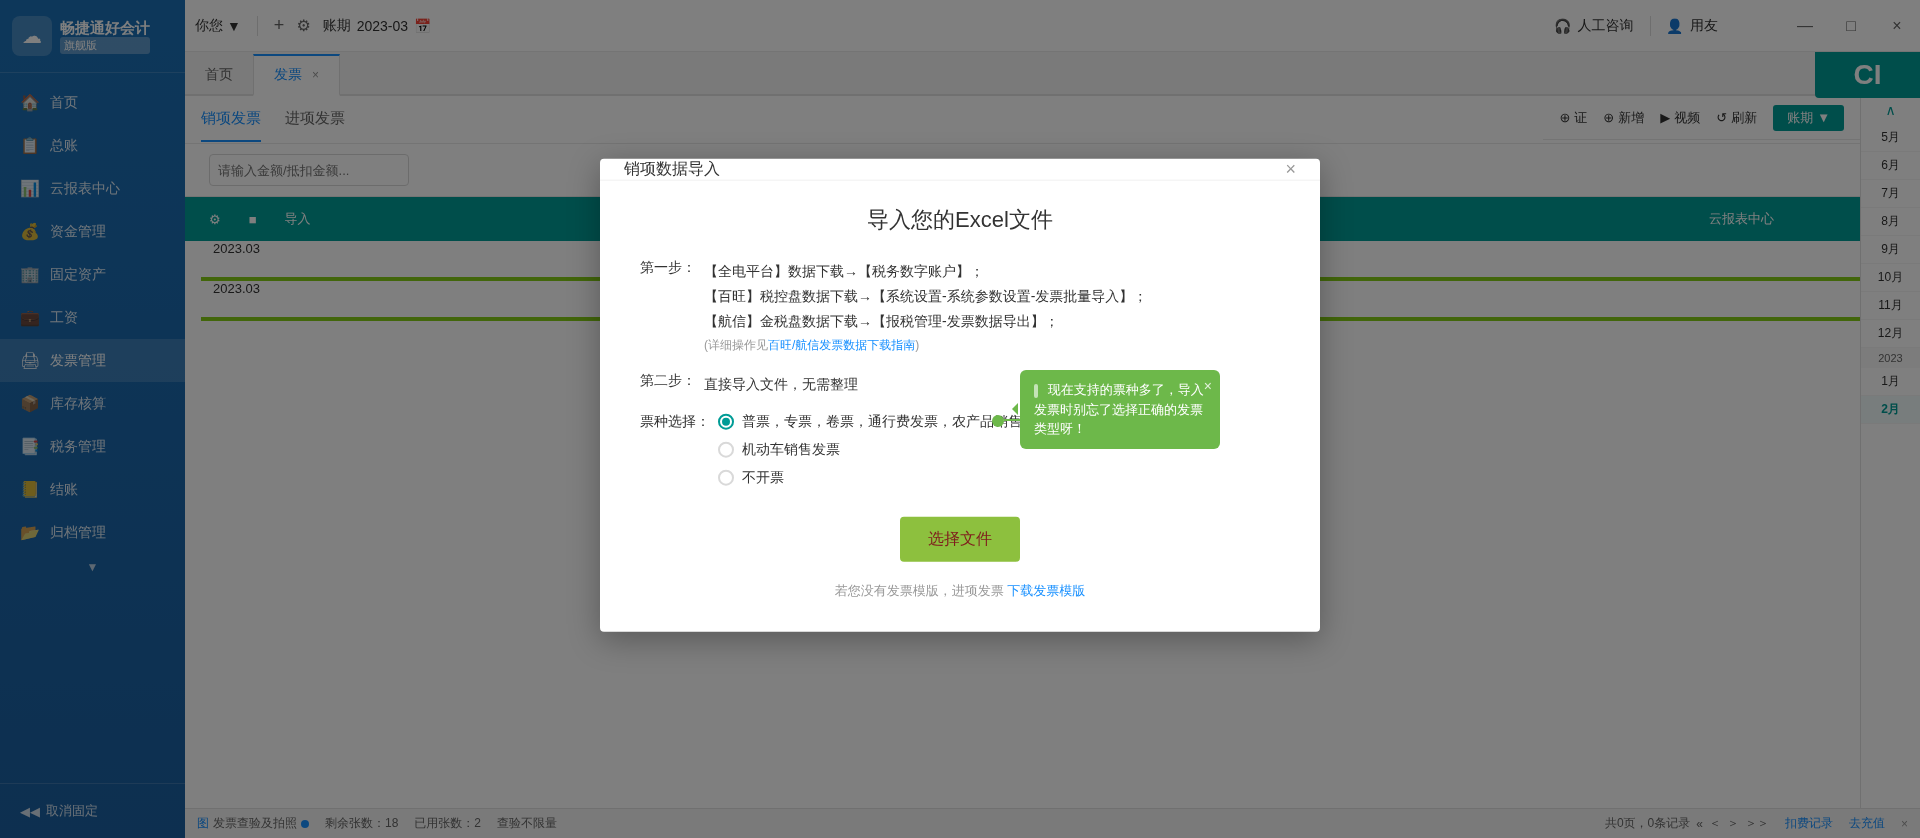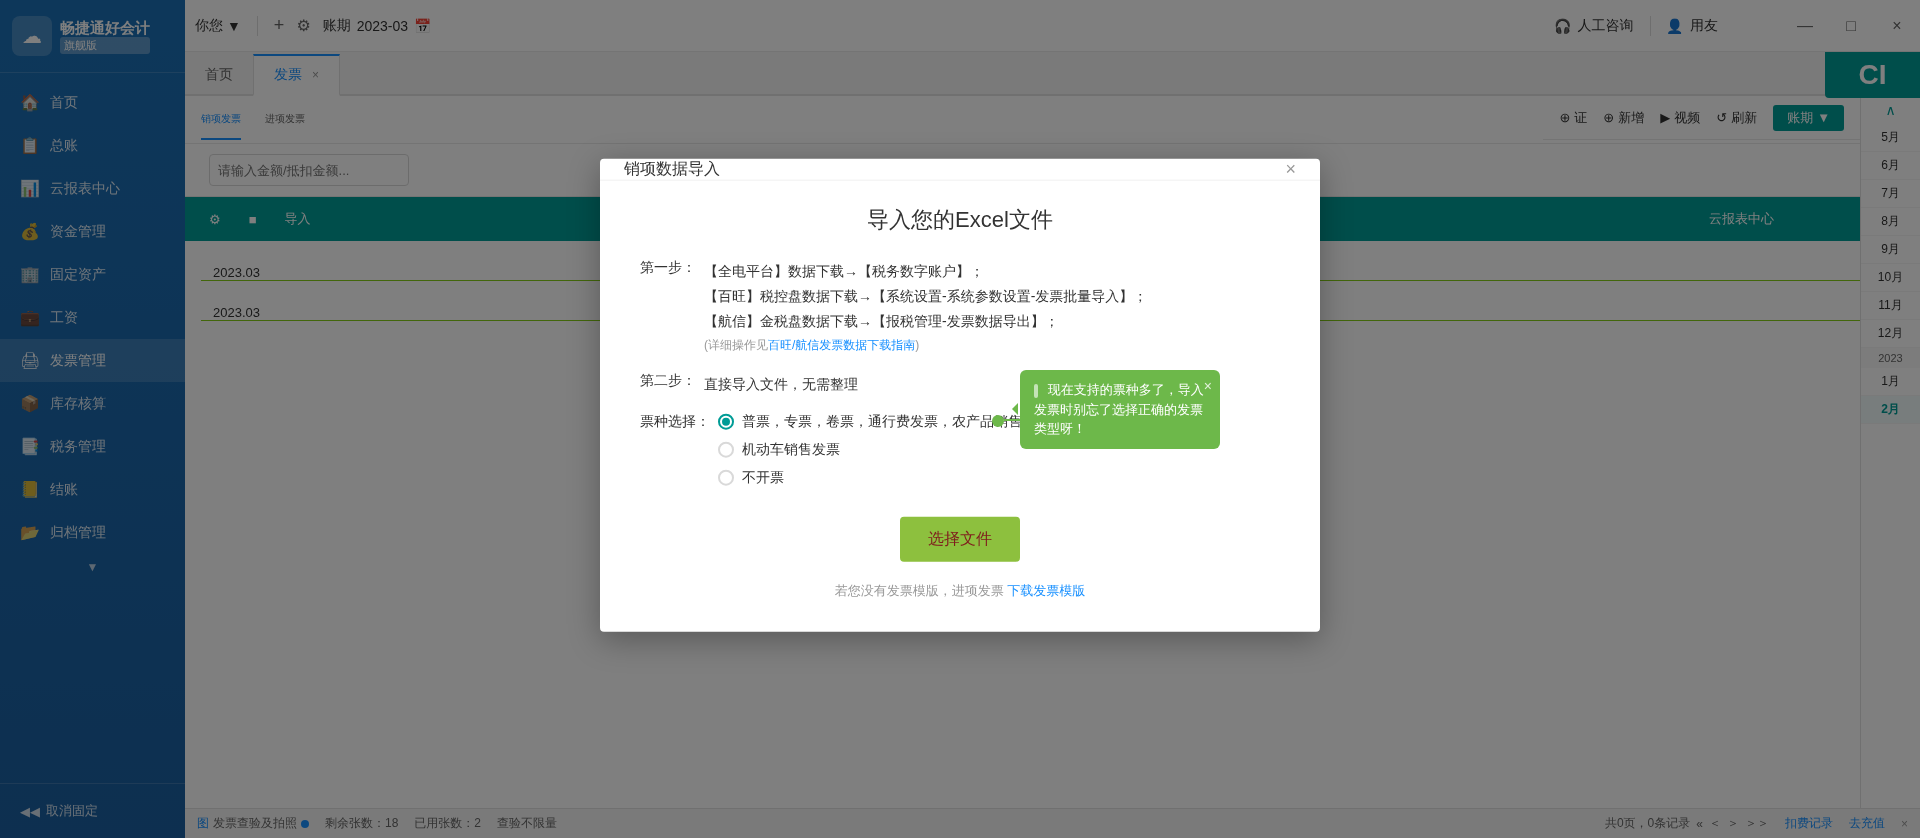--- a/index.html
+++ b/index.html
@@ -75,21 +75,21 @@
     .main-content {
       position: absolute; left: 185px; top: 96px; right: 0; bottom: 0;
       background: white;
     }
 
     
     .invoice-tabs {
       display: flex; align-items: center; padding: 0 16px; border-bottom: 1px solid #e8e8e8;
       height: 48px; background: white; gap: 24px;
     }
-    .invoice-tab { font-size: 10px; color: #666; cursor: pointer; padding: 12px 0; border-bottom: 2px solid transparent; }
+    .invoice-tab { font-size: 15px; color: #666; cursor: pointer; padding: 12px 0; border-bottom: 2px solid transparent; }
     .invoice-tab.active { color: #1890ff; border-bottom-color: #1890ff; font-weight: 500; }
 
     
     .toolbar {
       display: flex; align-items: center; padding: 10px 24px; gap: 12px;
       border-bottom: 1px solid #e8e8e8;
     }
     .search-input {
       width: 200px; height: 32px; border: 1px solid #d9d9d9; border-radius: 4px;
       padding: 0 8px; font-size: 13px; color: #999;
@@ -176,26 +176,26 @@
 
     
     .win-controls {
       position: absolute; right: 0; top: 0; display: flex; align-items: center; gap: 0;
       z-index: 20;
     }
     .win-btn { width: 46px; height: 52px; display: flex; align-items: center; justify-content: center; cursor: pointer; color: #666; font-size: 16px; }
 
     
     .ci-badge {
-      position: absolute; right: 0; top: 52px; width: 95px; height: 46px;
+      position: absolute; right: 0; top: 52px; width: 105px; height: 46px;
       background: #009c96; display: flex; align-items: center; justify-content: center;
       color: white; font-size: 28px; font-weight: bold; z-index: 15; border-radius: 0 0 0 4px;
     }
 
-    .data-row { display: flex; align-items: flex-end; height: 40px; border-bottom: 1px solid #84cc16; }
+    .data-row { display: flex; align-items: flex-start; height: 40px; border-bottom: 4px solid #84cc16; }
     .td { padding: 0 12px; font-size: 13px; color: #333; }
 
     
     .period-list {
       position: absolute; right: 0; top: 96px; width: 60px; bottom: 30px;
       background: white; border-left: 1px solid #e0e0e0;
       display: flex; flex-direction: column;
     }
     .period-scroll-up { display: flex; align-items: center; justify-content: center; height: 28px; cursor: pointer; color: #009c96; }
     .period-month { font-size: 12px; color: #333; text-align: center; padding: 5px 0; cursor: pointer; border-bottom: 1px solid #f5f5f5; }

